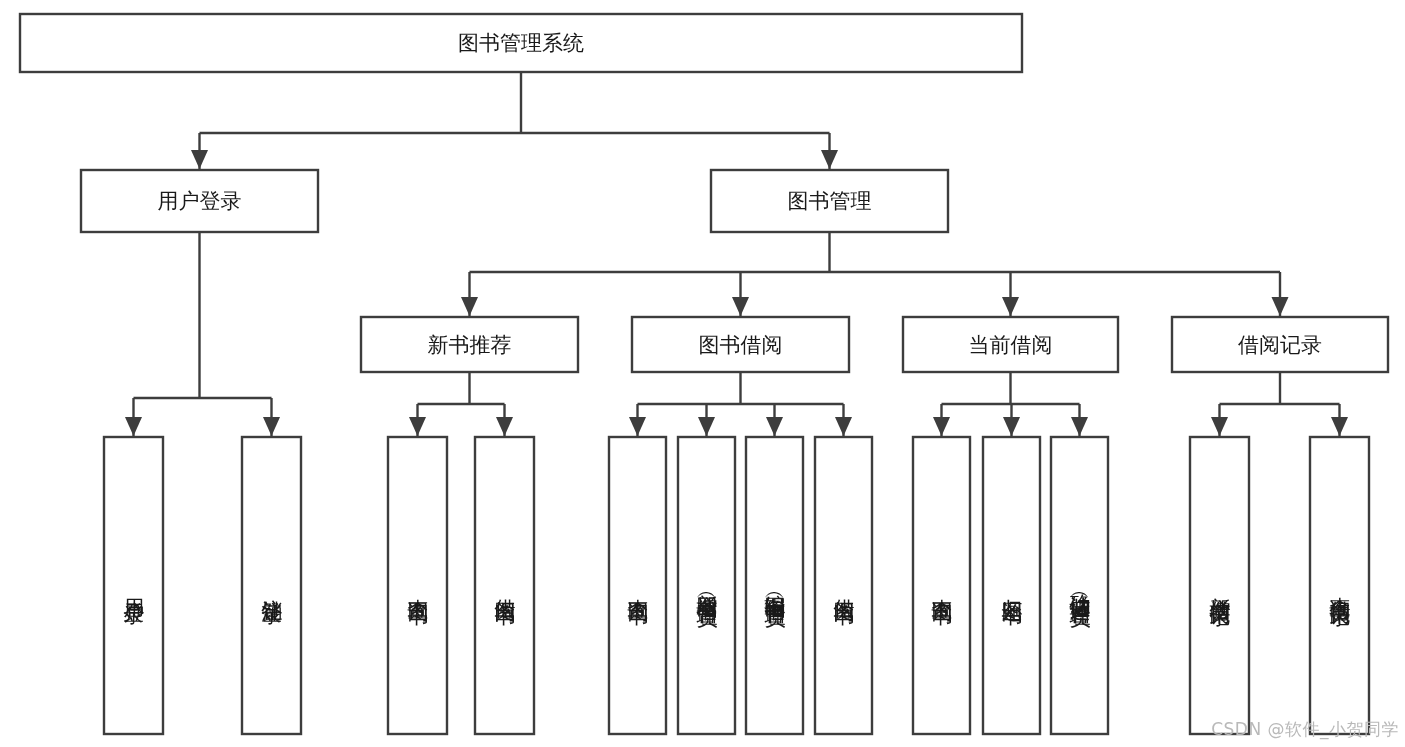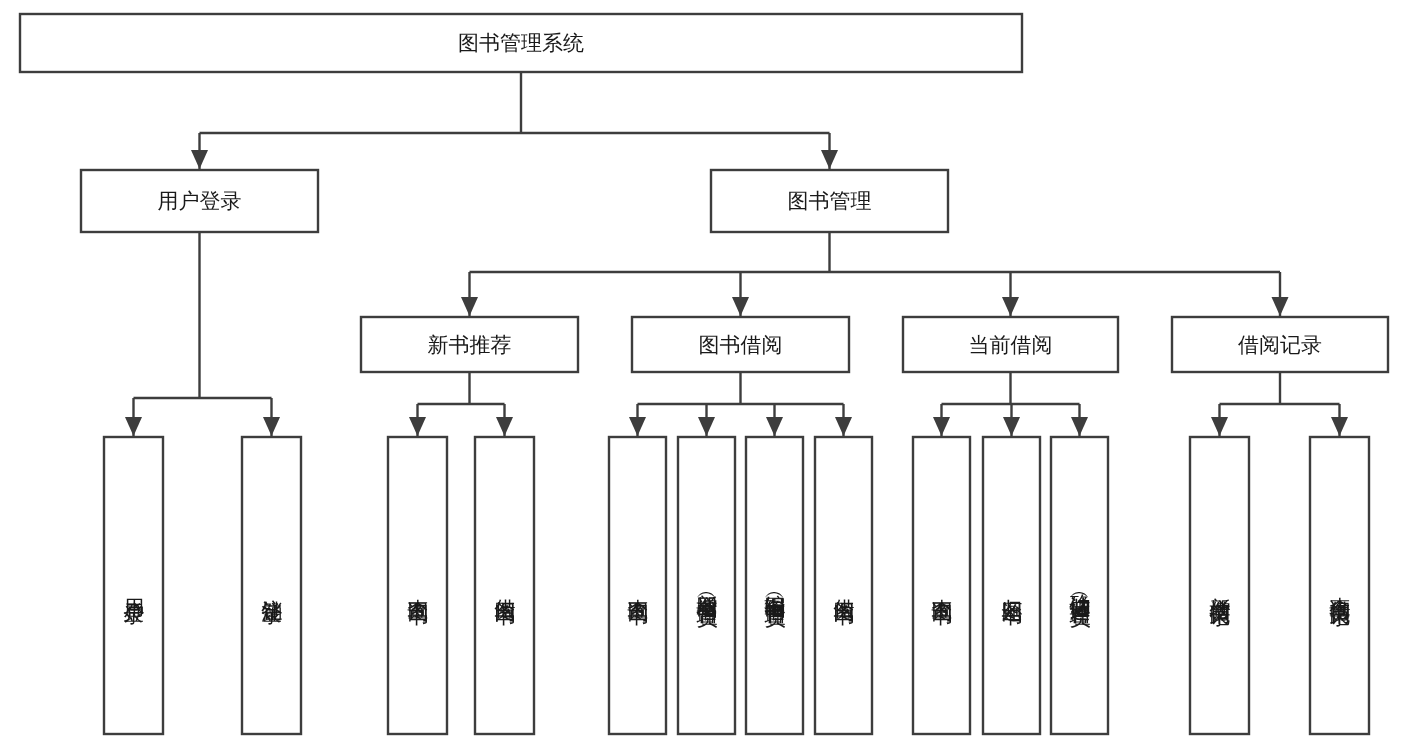--- a/index.html
+++ b/index.html
@@ -214,13 +214,14 @@
       <div class="vlabel" style="left: 678px; top: 443px; width: 57px; height: 285px; display: flex; align-items: center; justify-content: center;">新增图书（管理员）</div>
       <div class="vlabel" style="left: 746px; top: 443px; width: 57px; height: 285px; display: flex; align-items: center; justify-content: center;">编辑图书（管理员）</div>
       <div class="vlabel" style="left: 815px; top: 443px; width: 57px; height: 285px; display: flex; align-items: center; justify-content: center;">借阅图书</div>
       <div class="vlabel" style="left: 913px; top: 443px; width: 57px; height: 285px; display: flex; align-items: center; justify-content: center;">查询图书</div>
       <div class="vlabel" style="left: 983px; top: 443px; width: 57px; height: 285px; display: flex; align-items: center; justify-content: center;">归还图书</div>
       <div class="vlabel" style="left: 1051px; top: 443px; width: 57px; height: 285px; display: flex; align-items: center; justify-content: center;">确认归还（管理员）</div>
       <div class="vlabel" style="left: 1190px; top: 443px; width: 59px; height: 285px; display: flex; align-items: center; justify-content: center;">新增借阅记录</div>
       <div class="vlabel" style="left: 1310px; top: 443px; width: 59px; height: 285px; display: flex; align-items: center; justify-content: center;">查询借阅记录</div>
     </div>
 
+  <div id="watermark">CSDN @软件_小贺同学</div>
 </div>
 
 </body></html>

